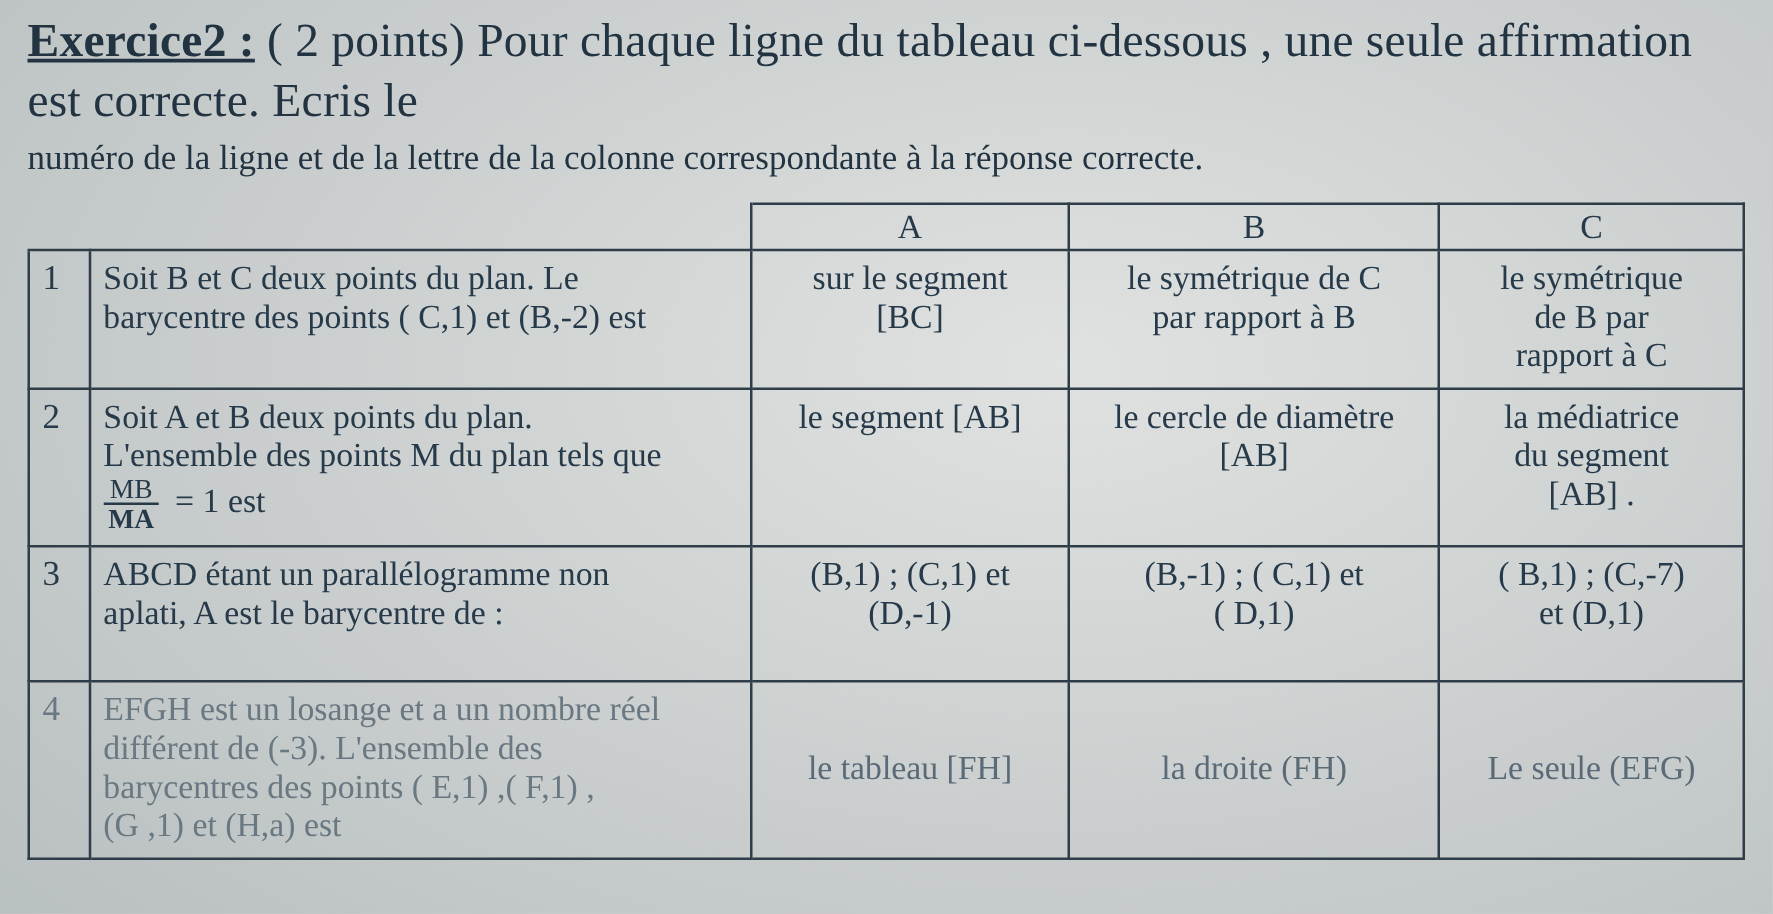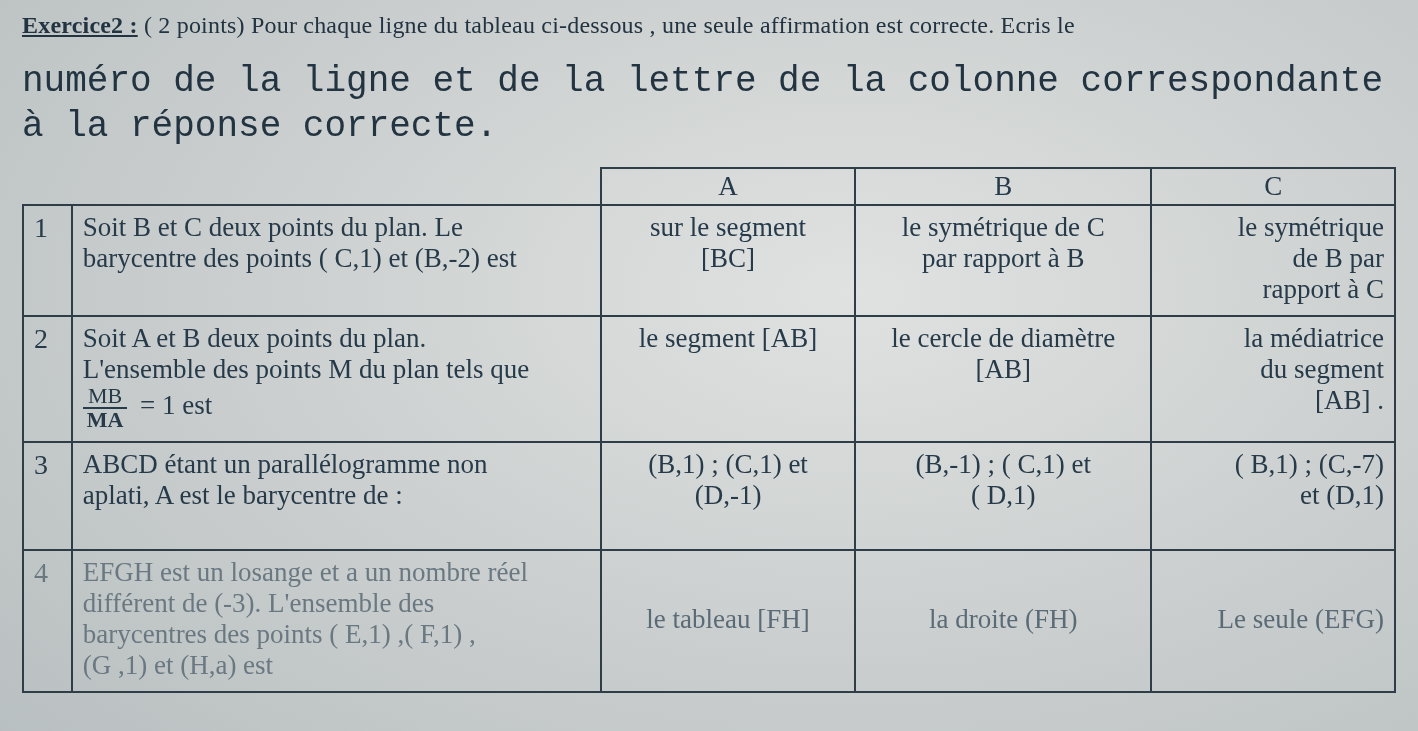--- a/index.html
+++ b/index.html
@@ -11,36 +11,35 @@
   }
   .page{
     width:1418px;height:731px;
     box-sizing:border-box;
     padding:10px 22px 14px 22px;
     background:
       radial-gradient(ellipse 1200px 700px at 60% 40%, #dfe2e0 0%, #c9cdcd 55%, #b7bebf 100%);
     position:relative;
   }
   .title-line{
-    font-size:24px;
+    font-size:38px;
     line-height:1.25;
     letter-spacing:0.2px;
     color:#223341;
-    margin:0 0 19px 0;
+    margin:0 0 4px 0;
   }
   .exnum{
     font-weight:bold;
     text-decoration:underline;
   }
   .sub-line{
-    font-size:36px;
+    font-size:28px;
     line-height:1.25;
     color:#223341;
     margin:0 0 18px 0;
-    font-family:Liberation Mono, monospace;
   }
   table.exercise{
     border-collapse:collapse;
     width:100%;
     table-layout:fixed;
     font-size:27px;
     color:#263a4a;
   }
   table.exercise td, table.exercise th{
     border:2px solid #2f3d48;
@@ -50,21 +49,21 @@
   table.exercise th{
     font-weight:normal;
     text-align:center;
     padding:2px 4px;
   }
   .col-num{width:46px;text-align:left;vertical-align:top;font-size:28px;}
   .col-q{width:500px;margin-left:28px;}
   .col-a,.col-b,.col-c{text-align:center;}
   .col-a{width:240px;}
   .col-b{width:280px;}
-  .col-c{width:230px;text-align:right;}
+  .col-c{width:230px;}
   tr.header td.blank{
     border-left:none;border-top:none;
   }
   .frac{
     display:inline-block;
     vertical-align:middle;
     text-align:center;
     font-size:22px;
     line-height:1;
     margin-right:6px;

